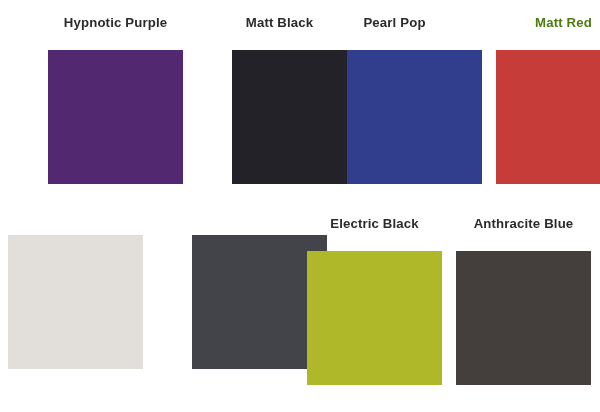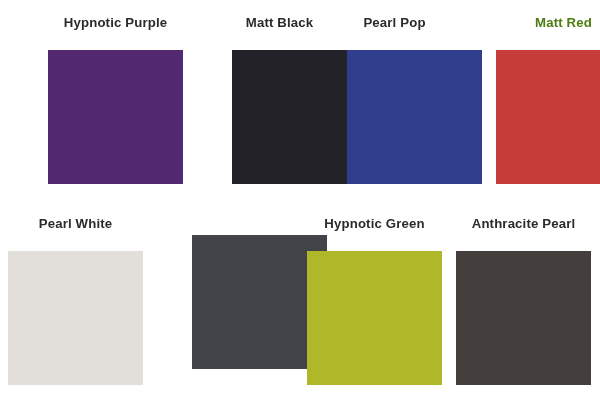--- a/index.html
+++ b/index.html
@@ -81,31 +81,30 @@
     <span class="swatch-label" style="color: rgb(43, 43, 43);">Pearl Pop</span>
     <span class="swatch-chip" style="background-color: rgb(49, 62, 142);"></span>
   </div>
 
   <div class="swatch-cell col-3 row-0">
     <span class="swatch-label" style="color: #4d7c0f;">Matt Red</span>
     <span class="swatch-chip" style="background-color: rgb(198, 60, 56);"></span>
   </div>
 
   <div class="swatch-cell col-0 row-1">
-    <span class="swatch-label" style="color: rgb(43, 43, 43);">Pearl White</span>
     <span class="swatch-chip" style="background-color: rgb(226, 222, 218);"></span>
   </div>
 
   <div class="swatch-cell col-1 row-1">
     <span class="swatch-chip" style="background-color: rgb(66, 68, 73);"></span>
   </div>
 
   <div class="swatch-cell col-2 row-1">
-    <span class="swatch-label" style="color: rgb(43, 43, 43);">Hypnotic Green</span>
+    <span class="swatch-label" style="color: rgb(43, 43, 43);">Electric Black</span>
     <span class="swatch-chip" style="background-color: rgb(174, 184, 41);"></span>
   </div>
 
   <div class="swatch-cell col-3 row-1">
-    <span class="swatch-label" style="color: rgb(43, 43, 43);">Anthracite Pearl</span>
+    <span class="swatch-label" style="color: rgb(43, 43, 43);">Anthracite Blue</span>
     <span class="swatch-chip" style="background-color: rgb(68, 63, 60);"></span>
   </div>
 
 </div>
 
 </body></html>

